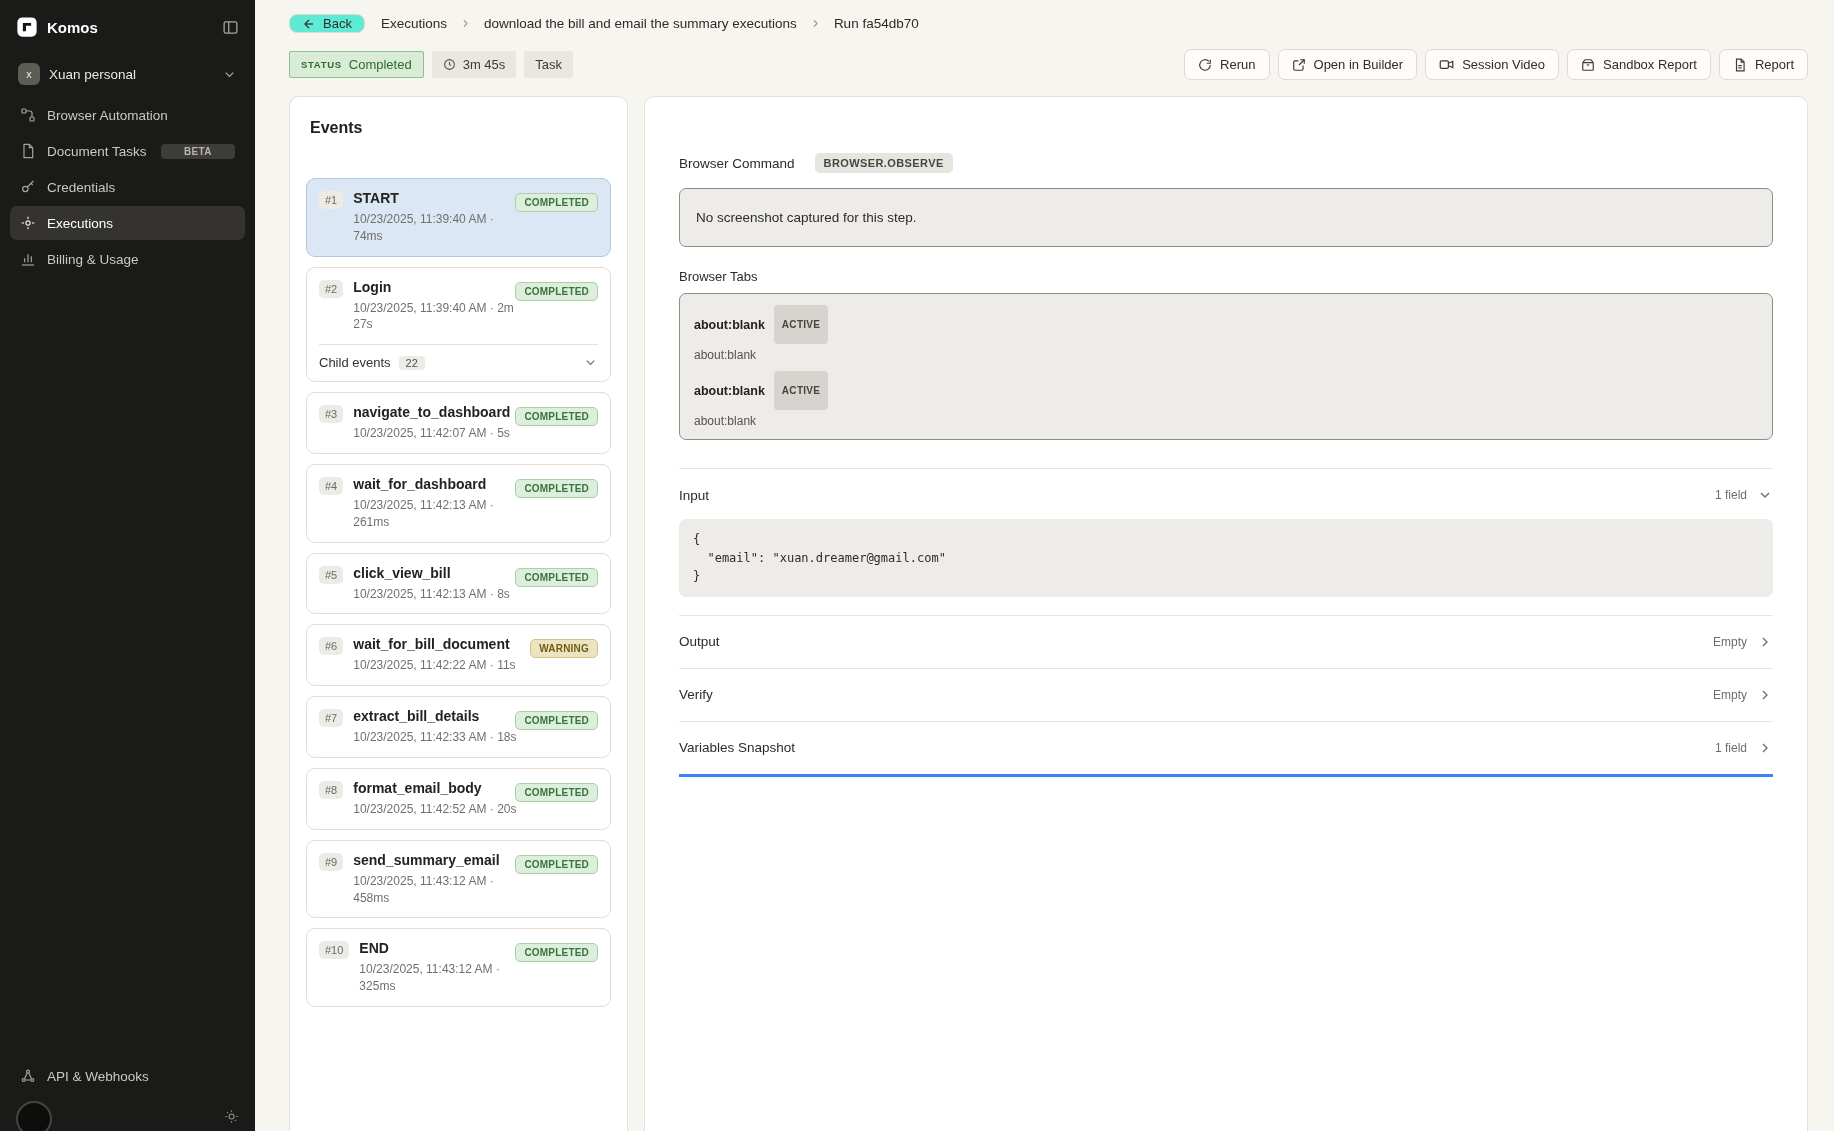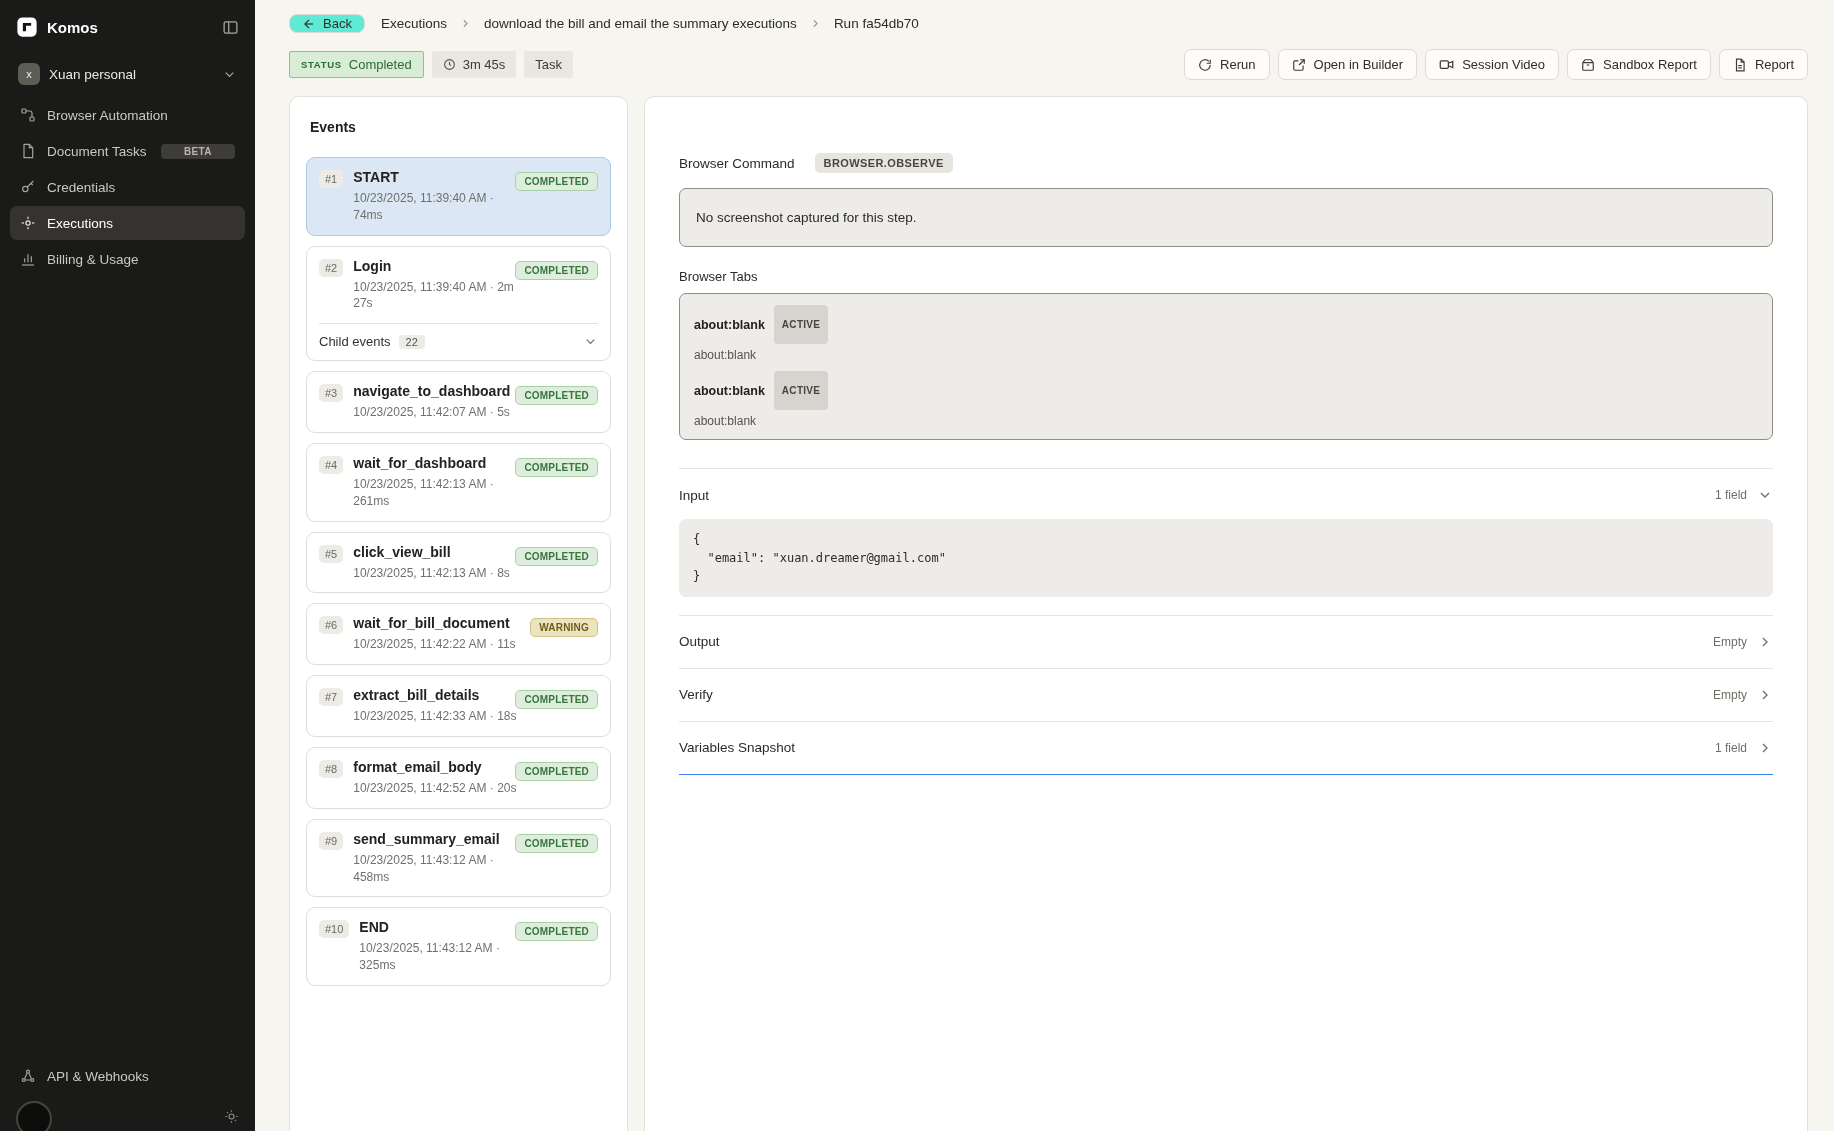--- a/index.html
+++ b/index.html
@@ -48,21 +48,21 @@
   .pill.gray svg { color:#55544e; }
   .sb-actions { margin-left:auto; display:flex; gap:8px; }
   .action-btn { display:inline-flex; align-items:center; gap:8px; height:31px; padding:0 13px; background:#fdfcfa; border:1px solid #dcdad2; border-radius:7px; font-size:13px; font-family:inherit; color:#2e2d29; cursor:pointer; }
   .action-btn svg { color:#3c3b36; }
 
   .content { flex:1; min-height:0; display:flex; gap:16px; padding:16px 26px 0 34px; }
   .panel { background:#ffffff; border:1px solid #e3e1da; border-bottom:none; border-radius:10px 10px 0 0; }
 
   
   .events-panel { width:339px; flex-shrink:0; padding:22px 16px; overflow:hidden; }
-  .events-title { font-size:14px; font-weight:700; color:#21201c; padding:0 4px 22px; }
+  .events-title { font-size:16px; font-weight:700; color:#21201c; padding:0 4px 41px; }
   .event-item { position:relative; border:1px solid #e0ded7; border-radius:9px; padding:11px 12px; margin-bottom:10px; background:#fff; cursor:pointer; }
   .event-item.selected { background:#dbe7f5; border-color:#b0c8e4; }
   .event-row { display:flex; gap:10px; align-items:flex-start; }
   .event-num { background:#ecebe6; color:#6b6a64; font-size:11px; border-radius:5px; padding:3px 6px; margin-top:1px; flex-shrink:0; }
   .event-main { flex:1; min-width:0; }
   .event-name { font-size:14px; font-weight:700; color:#23221e; }
   .event-time { font-size:12px; color:#71706a; margin-top:5px; max-width:172px; line-height:1.4; }
   .status-badge { position:absolute; top:14px; right:12px; font-size:10px; font-weight:700; letter-spacing:.2px; padding:3px 8px; border-radius:5px; background:#ddeedd; color:#39743c; border:1px solid #a9d0a9; }
   .event-item[data-status="WARNING"] .status-badge { background:#ece3c1; color:#6f5d17; border-color:#d2c489; }
   .child-events { border-top:1px solid #e4e2db; margin-top:11px; padding-top:10px; display:flex; align-items:center; gap:8px; font-size:13px; color:#33322e; }
@@ -76,21 +76,21 @@
   .bc-badge { background:#e7e5df; border-radius:5px; padding:4px 9px; font-size:11px; font-weight:600; color:#47463f; letter-spacing:.4px; }
   .screenshot-box { margin-top:15px; background:#edece8; border:1px solid #8f8e86; border-radius:7px; padding:21px 16px; font-size:13.5px; color:#2c2b27; }
   .tabs-label { margin-top:22px; font-size:13px; color:#2c2b27; }
   .tabs-box { margin-top:9px; background:#edece8; border:1px solid #8f8e86; border-radius:7px; padding:11px 14px; display:flex; flex-direction:column; gap:9px; }
   .tab-top { display:flex; gap:9px; align-items:center; }
   .tab-title { font-size:12.5px; font-weight:700; color:#23221e; }
   .tab-badge { background:#d5d4ce; border-radius:4px; padding:14px 8px; font-size:10px; font-weight:700; color:#45443e; letter-spacing:.3px; }
   .tab-url { font-size:12px; color:#55544e; margin-top:4px; }
   .sections { margin-top:28px; }
   .section { border-top:1px solid #e7e5de; padding:12px 0; }
-  .section:last-child { border-bottom:1px solid #3b82f6; }
+  .section:last-child { border-bottom:3px solid #3b82f6; }
   .section-head { display:flex; align-items:center; height:28px; cursor:pointer; }
   .section-label { font-size:13.5px; color:#2c2b27; }
   .section-meta { margin-left:auto; font-size:12px; color:#6f6e67; margin-right:10px; }
   .chev { color:#6f6e67; flex-shrink:0; }
   .code-block { margin:10px 0 6px; background:#edece8; border-radius:7px; padding:11px 14px; font-family:"DejaVu Sans Mono", monospace; font-size:12px; line-height:1.55; color:#2c2b27; white-space:pre; }
 </style>
 </head>
 <body>
 
 <div class="app">

